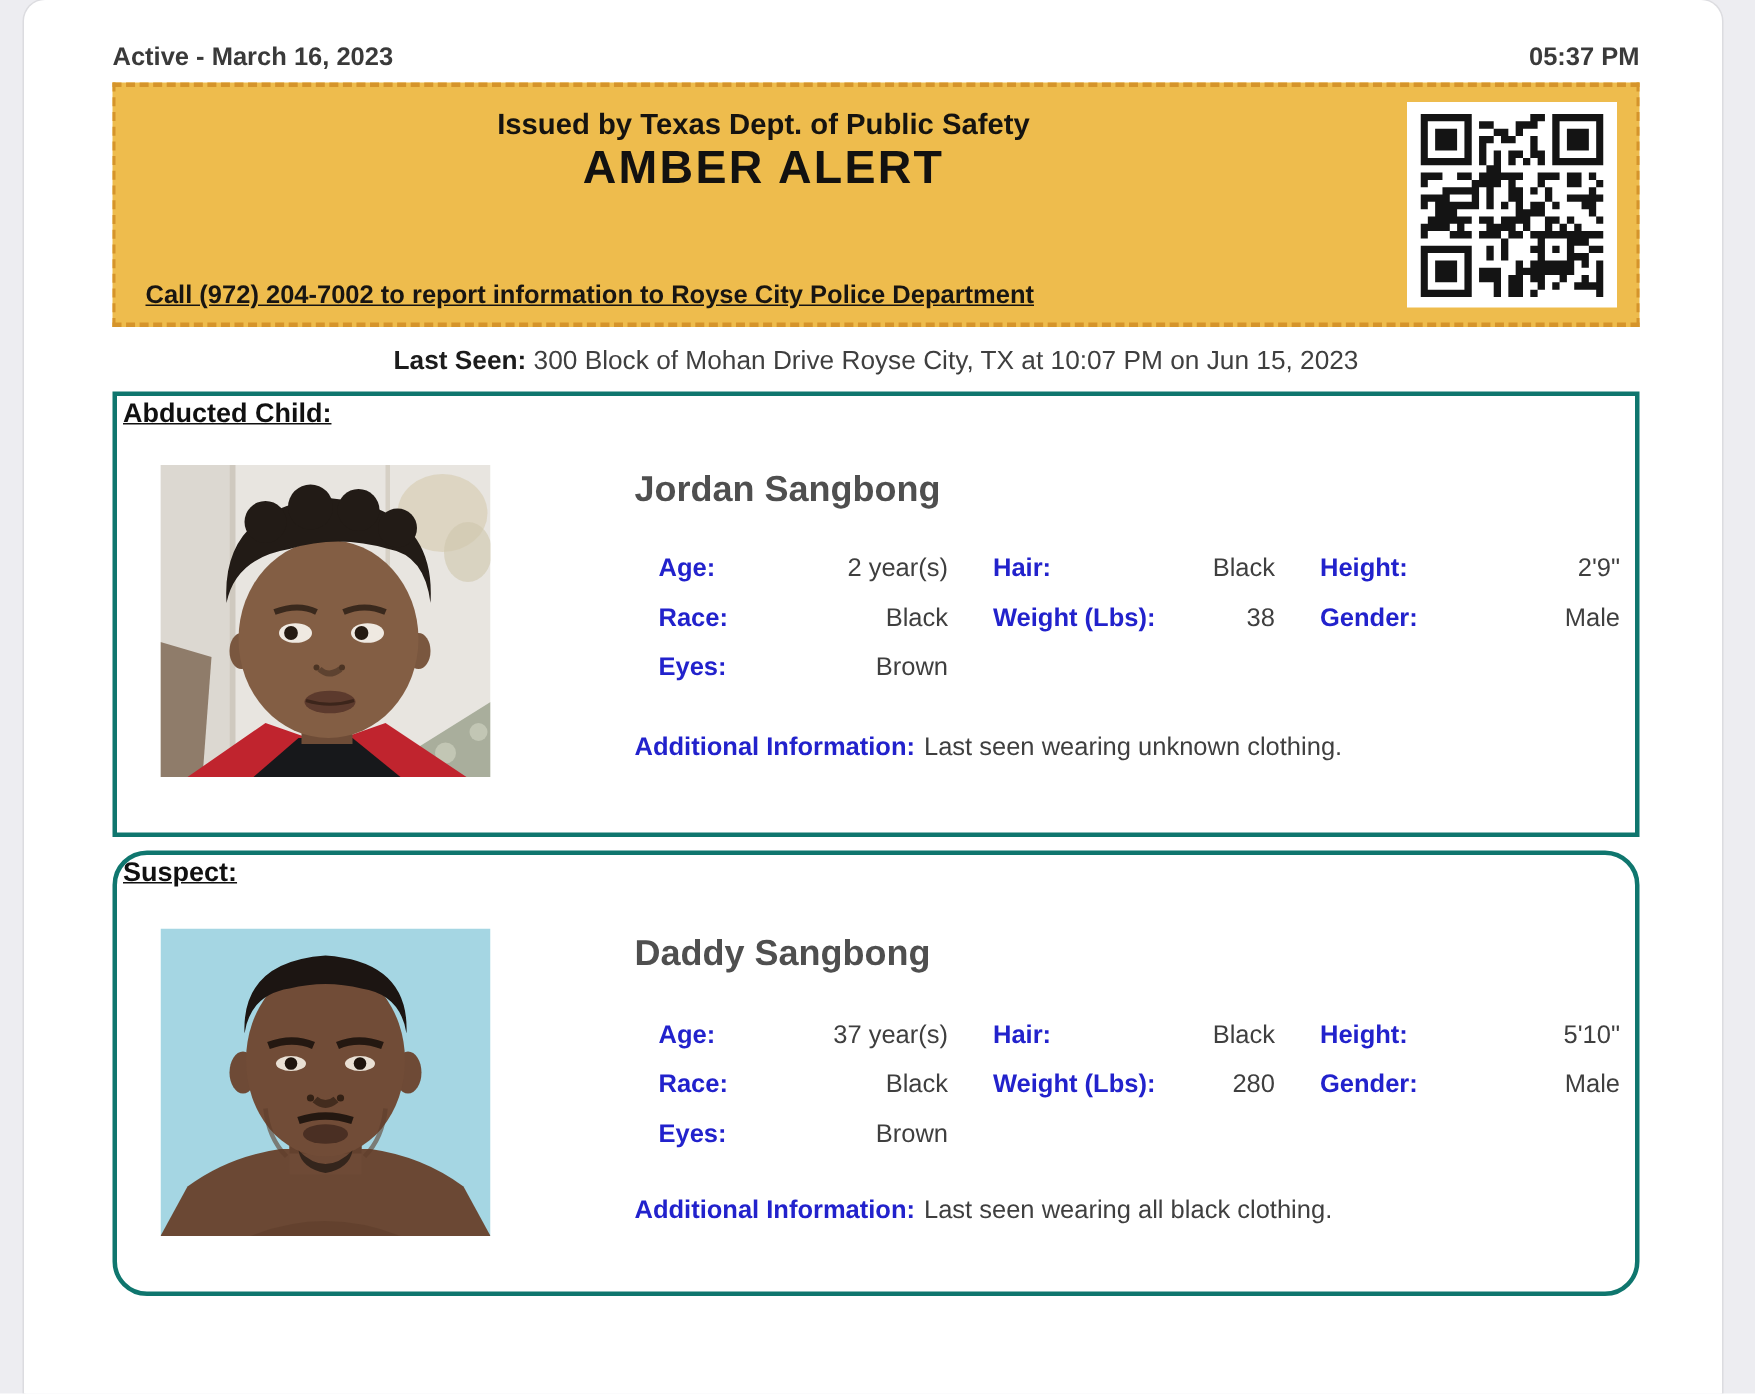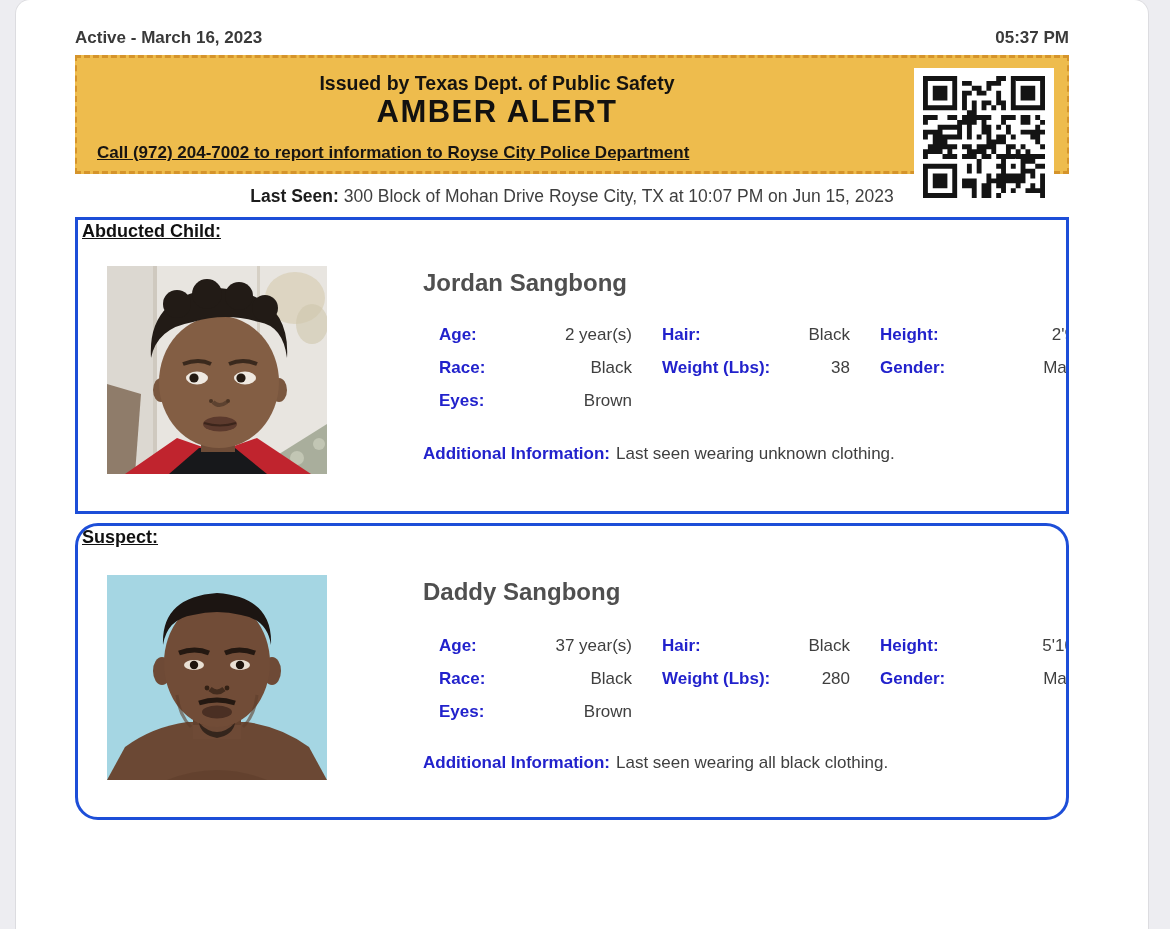--- a/index.html
+++ b/index.html
@@ -9,34 +9,34 @@
     font-family:"Liberation Sans", sans-serif;
     position:relative;
   }
   .card {
     position:absolute; left:16px; right:22px; top:0; bottom:-20px;
     background:#ffffff;
     border-radius:14px 14px 0 0;
     box-shadow:0 0 0 1px rgba(0,0,0,0.07);
     overflow:hidden;
   }
-  .content { padding:0 79px 0 59px; }
+  .content { padding:0 55px 0 59px; }
 
   
   .top-row {
     margin-top:28px;
     display:flex; justify-content:space-between; align-items:baseline;
     font-size:17px; font-weight:bold; color:#3a3a3a;
   }
 
   
   .banner {
     position:relative;
     margin-top:7px;
-    height:119px;
+    height:163px;
     background:#EEBC4D;
     border-top:3px dashed #D5942B;
     border-bottom:3px dashed #D5942B;
     border-left:2px dashed #D5942B;
     border-right:2px dashed #D5942B;
   }
   .banner-text { text-align:center; padding-right:150px; color:#151310; }
   .banner-issuer { margin-top:14px; font-size:19.5px; font-weight:bold; }
   .banner-title  { font-size:31px; font-weight:bold; letter-spacing:1.5px; line-height:34px; color:#121110;}
   .banner-subtitle { font-size:16.5px; line-height:20px; color:#1d1b17;}
@@ -53,21 +53,21 @@
 
   
   .last-seen {
     margin-top:12px; text-align:center; font-size:17.5px; color:#3f3f3f;
   }
   .last-seen b { color:#1c1c1c; }
 
   
   .section-box {
     margin-top:10px;
-    border:3px solid #1d4ed8;
+    border:3px solid #0f766e;
     padding:0 0 0 29px;
     height:297px;
     overflow:hidden;
   }
   .section-box.suspect { margin-top:9px;border-radius:23px; }
   .section-heading {
     display:inline-block;
     margin:1px 0 0 -27px;
     padding-left:2px;
     font-size:18px; font-weight:bold; color:#111;

